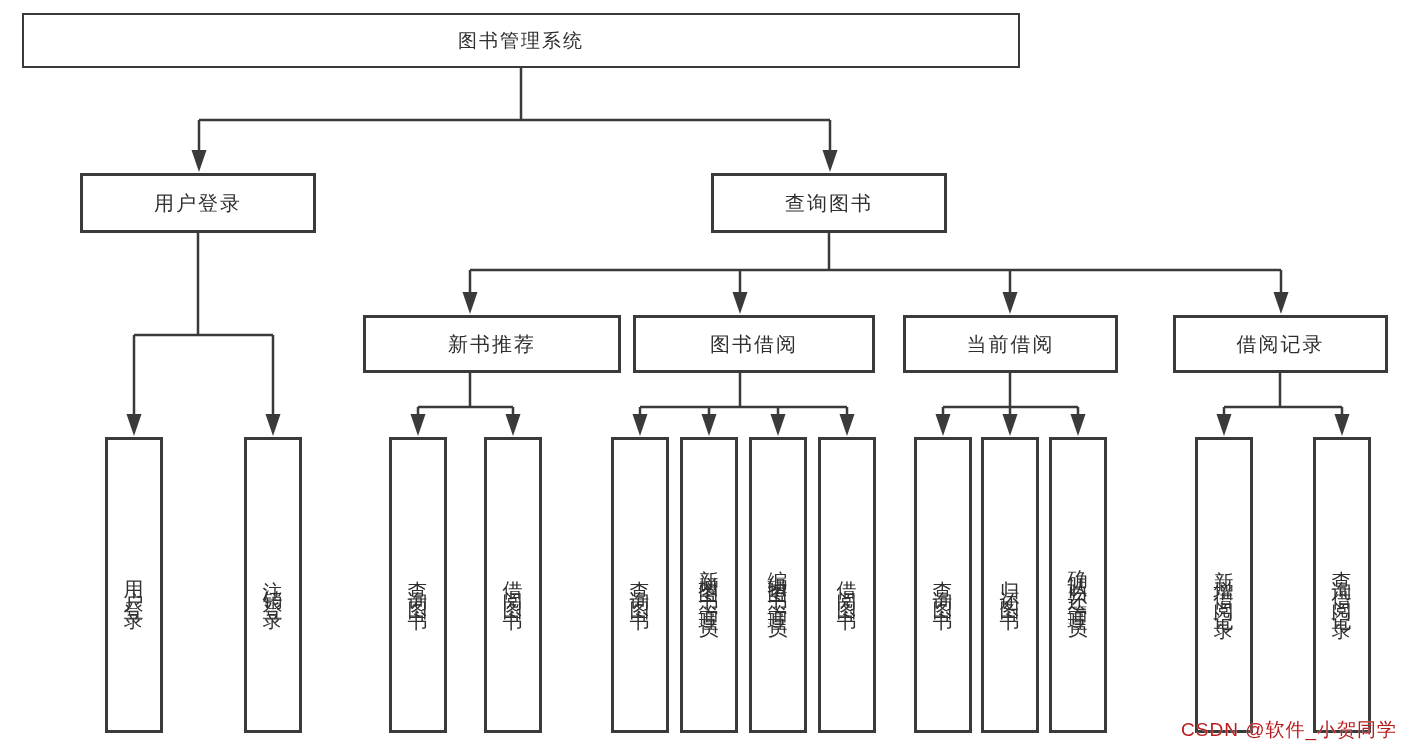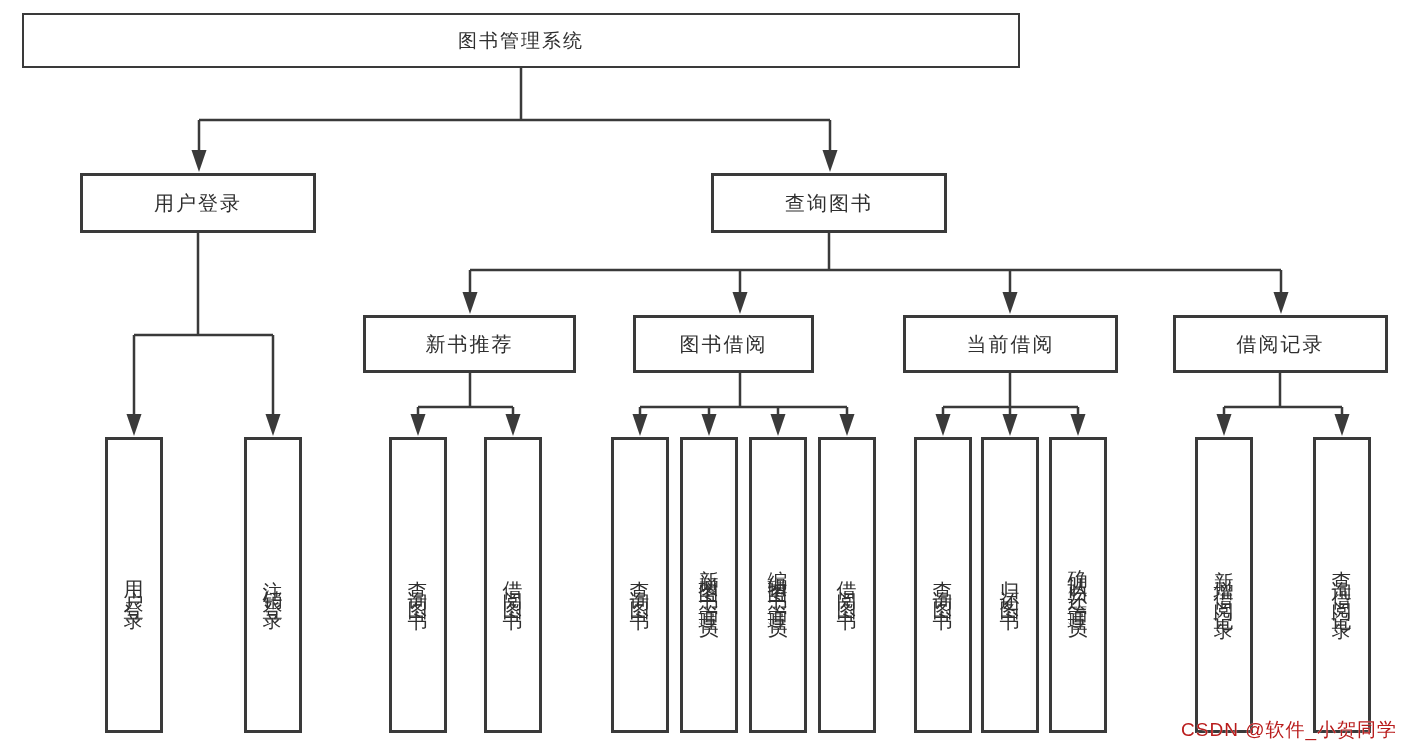--- a/index.html
+++ b/index.html
@@ -100,22 +100,22 @@
       <polygon points="1216.5,414 1231.5,414 1224,436"></polygon>
       <polygon points="1334.5,414 1349.5,414 1342,436"></polygon>
     </g>
   </svg>
 
   <div class="node root" style="left:22px; top:13px; width:998px; height:55px;">图书管理系统</div>
 
   <div class="node" style="left:80px; top:173px; width:236px; height:60px;">用户登录</div>
   <div class="node" style="left:711px; top:173px; width:236px; height:60px;">查询图书</div>
 
-  <div class="node" style="left:363px; top:315px; width:213px; height:58px;">新书推荐</div>
-  <div class="node" style="left:633px; top:315px; width:181px; height:58px;">图书借阅</div>
+  <div class="node" style="left:363px; top:315px; width:258px; height:58px;">新书推荐</div>
+  <div class="node" style="left:633px; top:315px; width:242px; height:58px;">图书借阅</div>
   <div class="node" style="left:903px; top:315px; width:215px; height:58px;">当前借阅</div>
   <div class="node" style="left:1173px; top:315px; width:215px; height:58px;">借阅记录</div>
 
   <div class="node leaf" style="left:105px; top:437px; width:58px; height:296px;">用户登录</div>
   <div class="node leaf" style="left:244px; top:437px; width:58px; height:296px;">注销登录</div>
 
   <div class="node leaf" style="left:389px; top:437px; width:58px; height:296px;">查询图书</div>
   <div class="node leaf" style="left:484px; top:437px; width:58px; height:296px;">借阅图书</div>
 
   <div class="node leaf" style="left:611px; top:437px; width:58px; height:296px;">查询图书</div>

